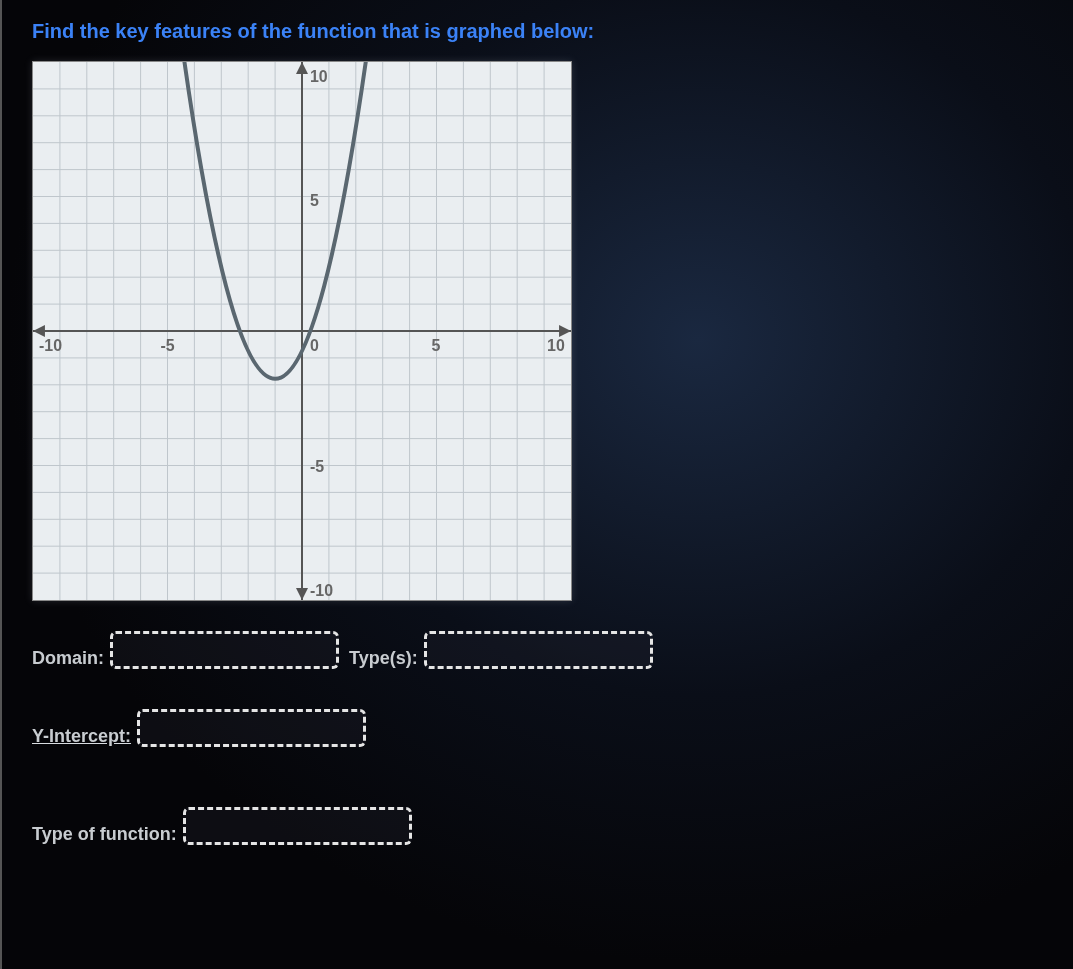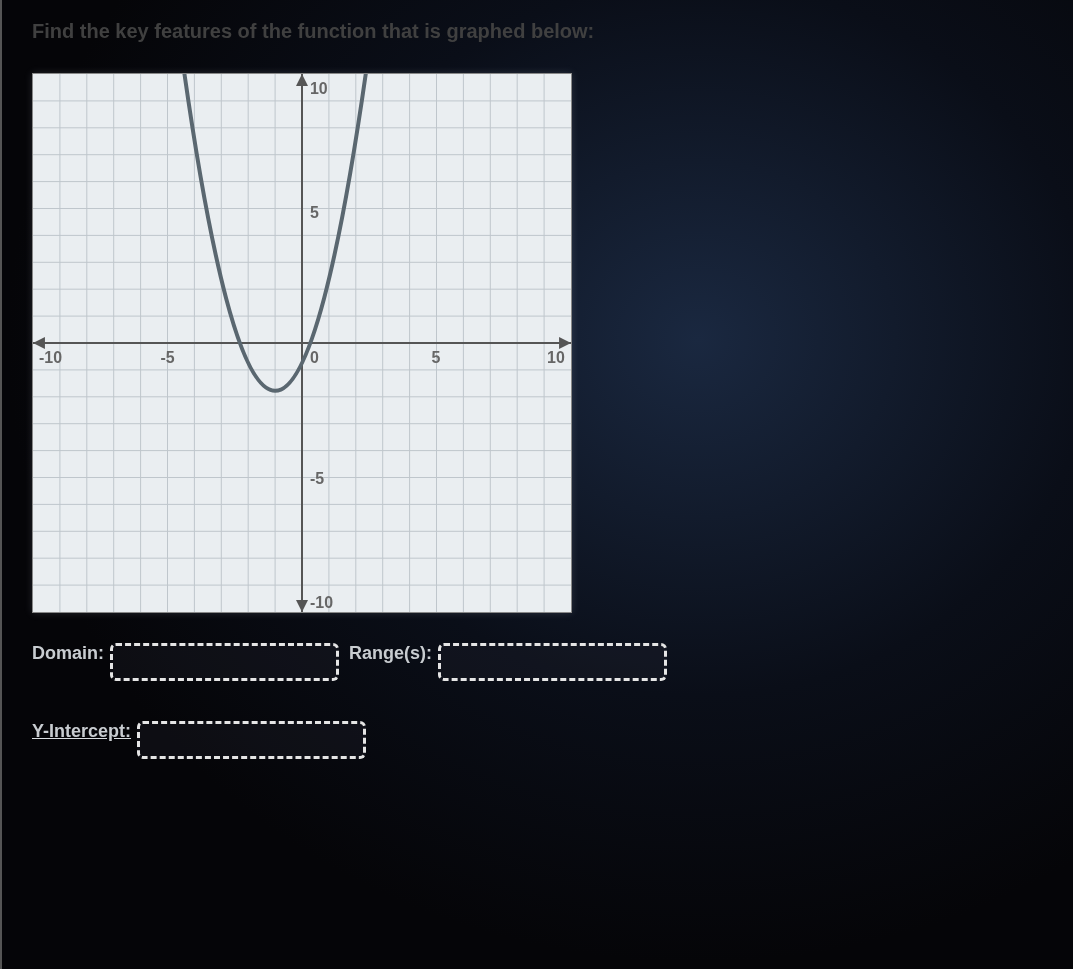--- a/index.html
+++ b/index.html
@@ -13,22 +13,22 @@
     height: 969px;
     font-family: Arial, sans-serif;
     color: #d8dce0;
     overflow: hidden;
     padding: 20px 30px;
     border-left: 2px solid #555;
   }
   .prompt {
     font-size: 20px;
     font-weight: bold;
-    color: #404040;
-    margin-bottom: 30px;
+    color: #3b82f6;
+    margin-bottom: 18px;
   }
   .graph-container {
     width: 540px;
     height: 540px;
     background: #eaeef1;
     position: relative;
     border: 1px solid #888;
     box-shadow: 0 0 8px rgba(200,210,230,0.15);
   }
   .graph-svg {
@@ -41,21 +41,21 @@
   }
   .answer-row {
     display: flex;
     align-items: center;
     flex-wrap: wrap;
     gap: 10px;
     margin-bottom: 40px;
   }
   .answer-group {
     display: flex;
-    align-items: flex-start;
+    align-items: flex-end;
     gap: 6px;
   }
   .label {
     font-size: 18px;
     font-weight: bold;
     color: #c8ccd0;
   }
   .answer-box {
     min-width: 120px;
     height: 38px;
@@ -147,25 +147,31 @@
   </svg>
 </div>
 
 <div class="answer-rows">
   <div class="answer-row row1">
     <div class="answer-group">
       <span class="label">Domain:</span>
       <input class="answer-box" type="text" style="">
     </div>
     <div class="answer-group">
-      <span class="label">Range(s):</span>
+      <span class="label">Type(s):</span>
       <input class="answer-box" type="text" style="">
     </div>
   </div>
 
   <div class="answer-row row2">
     <div class="answer-group">
       <span class="label">Y-Intercept:</span>
       <input class="answer-box" type="text" style="">
     </div>
   </div>
 
+  <div class="answer-row row3" style="margin-top:60px;">
+    <div class="answer-group">
+      <span class="label">Type of function:</span>
+      <input class="answer-box" type="text" style="">
+    </div>
+  </div>
 </div>
 
 </body></html>

